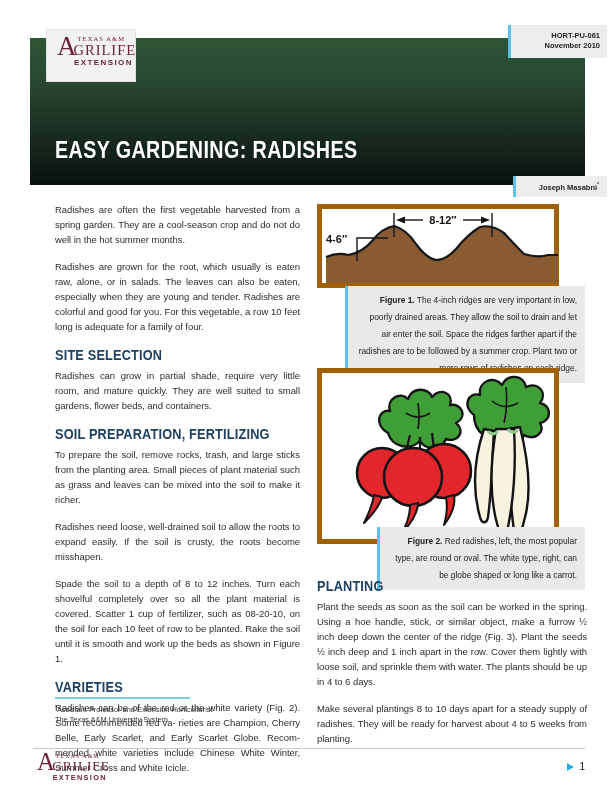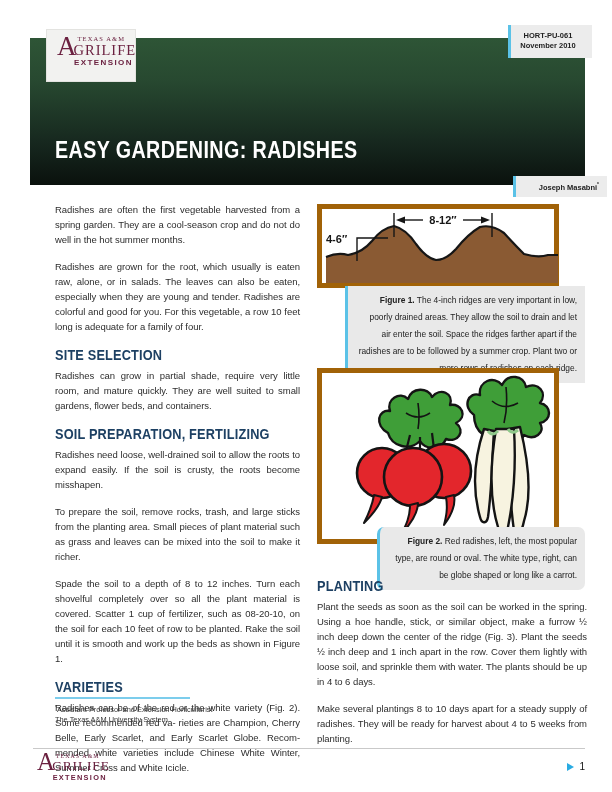--- a/index.html
+++ b/index.html
@@ -24,42 +24,42 @@
             margin:1px 0 0 4px;white-space:nowrap;}
   .logo-mid{font-family:"Liberation Serif",serif;font-size:14.5px;letter-spacing:1px;
             margin-top:0;white-space:nowrap;}
   .logo-ext{font-size:8px;font-weight:bold;letter-spacing:1.4px;margin:0 0 0 17px;white-space:nowrap;}
   .footer-logo{position:absolute;left:37px;top:752px;transform:scale(.92);transform-origin:left top;}
   .footer-logo .agrilife{padding:0;}
 
   
   .tag-box{position:absolute;background:#ececec;border-left:3px solid #5bc2e7;
            font-size:7.5px;font-weight:bold;color:#222;}
-  .doc-id-box{left:508px;top:25px;width:84px;height:33px;text-align:center;
+  .doc-id-box{left:508px;top:25px;width:99px;height:33px;text-align:right;
               padding:6px 7px 0 0;box-sizing:border-box;line-height:10px;}
   .author-box{left:513px;top:176px;width:94px;height:21px;text-align:right;
               padding:6px 8px 0 0;box-sizing:border-box;}
 
   
   .col-left{position:absolute;left:55px;top:202px;width:245px;}
   .col-left p, .col-right-text p{font-size:9.5px;line-height:15px;margin:0 0 12px 0;
        text-align:justify;letter-spacing:-.05px;}
   h2.sec{color:#1d4063;font-size:15px;font-weight:bold;margin:9px 0 5px 0;white-space:nowrap;
          transform:scaleX(.85);transform-origin:left center;letter-spacing:.2px;}
   .col-left h2.sec:first-child{margin-top:0;}
 
   
   .figure-frame{position:absolute;background:#fff;border:5px solid #a16207;box-sizing:border-box;}
   .fig1-frame{left:317px;top:204px;width:242px;height:84px;}
   .fig2-frame{left:317px;top:368px;width:242px;height:176px;}
   .caption{position:absolute;background:#e9e9e9;border-left:3px solid #5bc2e7;
            font-size:8.4px;line-height:17px;color:#222;text-align:right;
            box-sizing:border-box;padding:6px 8px 6px 10px;}
   .cap1{left:345px;top:286px;width:240px;}
-  .cap2{left:377px;top:527px;width:208px;border-radius:7px;}
+  .cap2{left:377px;top:527px;width:208px;}
   .caption b{font-weight:bold;}
 
   
   .col-right-text{position:absolute;left:317px;top:577px;width:270px;}
 
   
   .footnote{position:absolute;left:55px;top:697px;width:230px;font-size:7.4px;line-height:10px;color:#333;}
   .footnote-rule{width:135px;height:2px;background:#7ccdec;margin-bottom:4px;}
 
   
@@ -100,22 +100,22 @@
   <div class="tag-box author-box">
     <span>Joseph Masabni</span><sup>*</sup>
   </div>
 
   <div class="col-left">
     <p>Radishes are often the first vegetable harvested from a spring garden. They are a cool-season crop and do not do well in the hot summer months.</p>
     <p>Radishes are grown for the root, which usually is eaten raw, alone, or in salads. The leaves can also be eaten, especially when they are young and tender. Radishes are colorful and good for you. For this vegetable, a row 10 feet long is adequate for a family of four.</p>
     <h2 class="sec">SITE SELECTION</h2>
     <p>Radishes can grow in partial shade, require very little room, and mature quickly. They are well suited to small gardens, flower beds, and containers.</p>
     <h2 class="sec">SOIL PREPARATION, FERTILIZING</h2>
+    <p>To prepare the soil, remove rocks, trash, and large sticks from the planting area. Small pieces of plant material such as grass and leaves can be mixed into the soil to make it richer.</p>
     <p>Radishes need loose, well-drained soil to allow the roots to expand easily. If the soil is crusty, the roots become misshapen.</p>
-    <p>To prepare the soil, remove rocks, trash, and large sticks from the planting area. Small pieces of plant material such as grass and leaves can be mixed into the soil to make it richer.</p>
     <p>Spade the soil to a depth of 8 to 12 inches. Turn each shovelful completely over so all the plant material is covered. Scatter 1 cup of fertilizer, such as 08-20-10, on the soil for each 10 feet of row to be planted. Rake the soil until it is smooth and work up the beds as shown in Figure 1.</p>
     <h2 class="sec">VARIETIES</h2>
     <p>Radishes can be of the red or the white variety (Fig. 2). Some recommended red va- rieties are Champion, Cherry Belle, Early Scarlet, and Early Scarlet Globe. Recom- mended white varieties include Chinese White Winter, Summer Cross and White Icicle.</p>
   </div>
 
   <div class="figure-frame fig1-frame">
     <svg width="240" height="82" viewBox="0 0 240 82">
       <path d="M4,48 Q16,43 26,46 Q40,44 50,32 Q60,19 72,17 Q84,20 94,35 Q104,49 114,51 Q124,51 134,40 Q146,25 158,18 Q170,15 182,24 Q192,35 202,45 Q216,49 226,46 L236,46 L236,74 L4,74 Z" fill="#8a5a33"></path>
       <path d="M4,48 Q16,43 26,46 Q40,44 50,32 Q60,19 72,17 Q84,20 94,35 Q104,49 114,51 Q124,51 134,40 Q146,25 158,18 Q170,15 182,24 Q192,35 202,45 Q216,49 226,46 L236,46" fill="none" stroke="#161616" stroke-width="2.2" stroke-linejoin="round"></path>
       <line x1="72" y1="4" x2="72" y2="28" stroke="#161616" stroke-width="1.4"></line>

